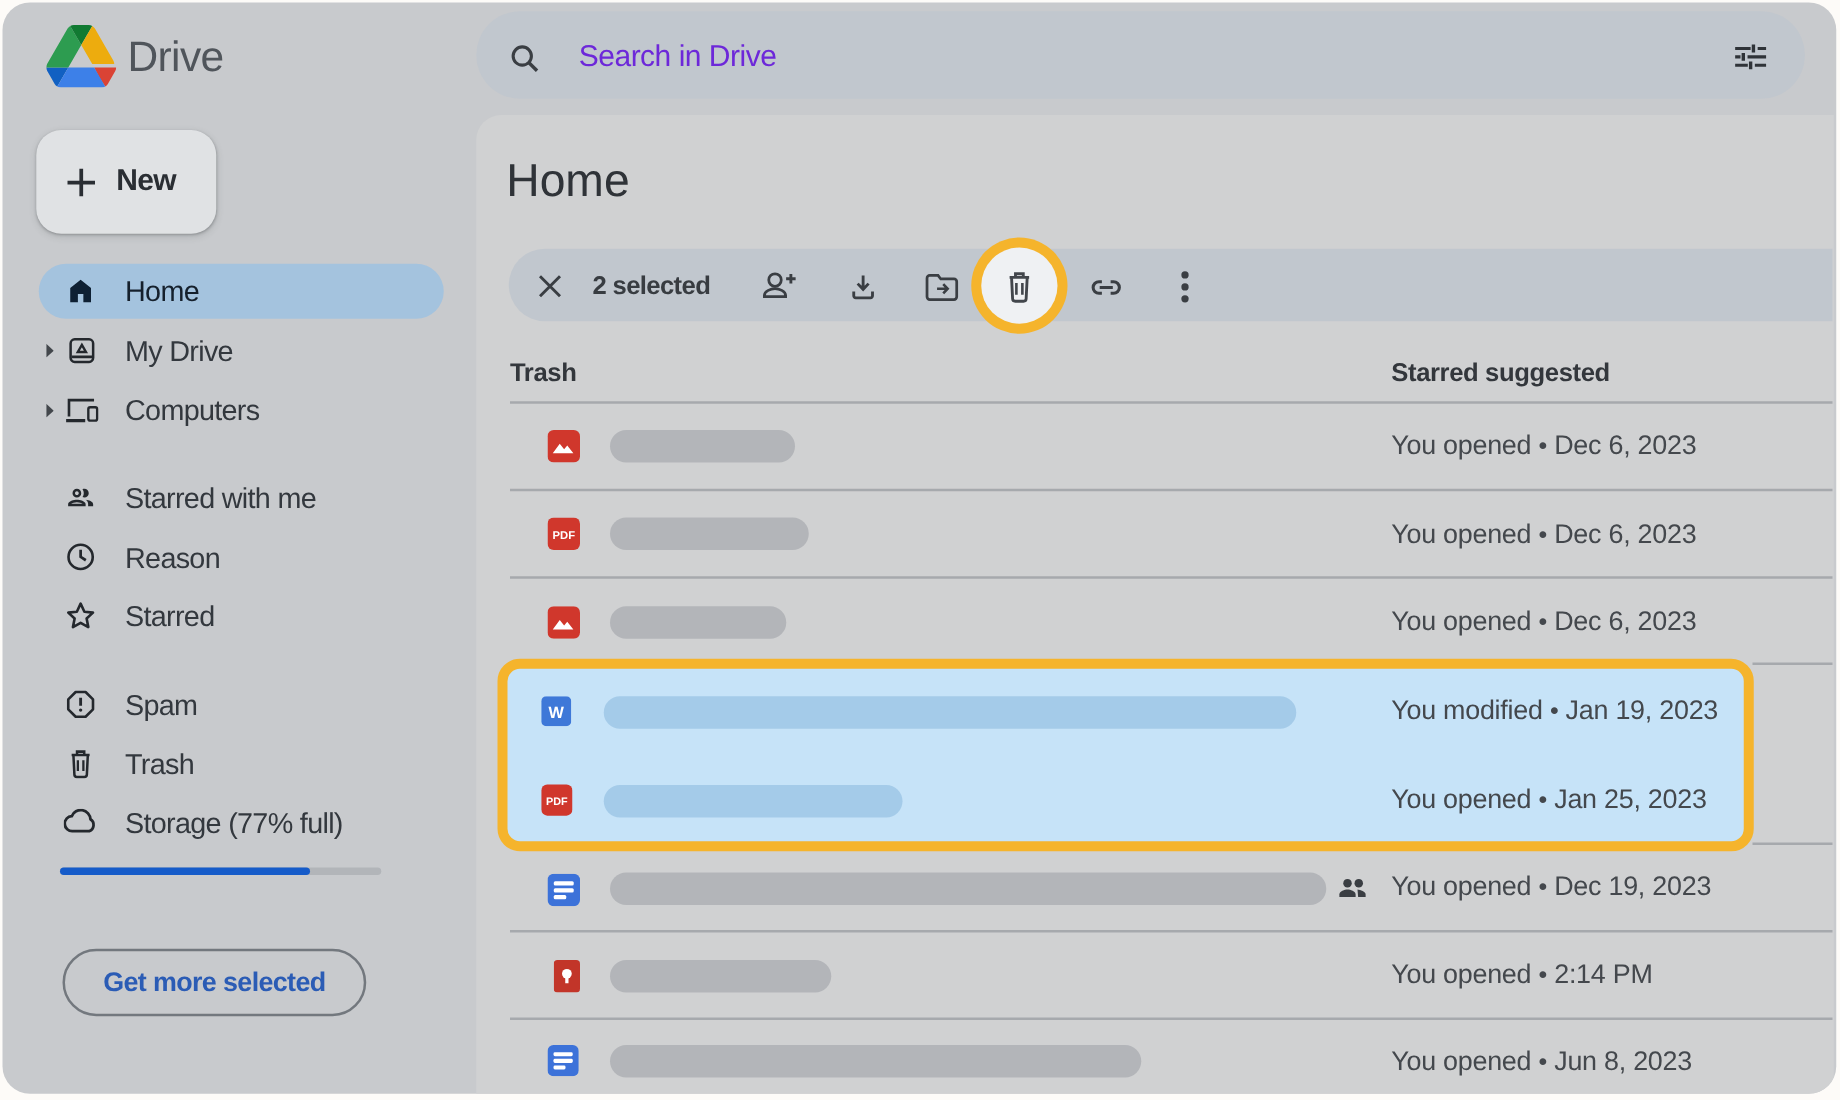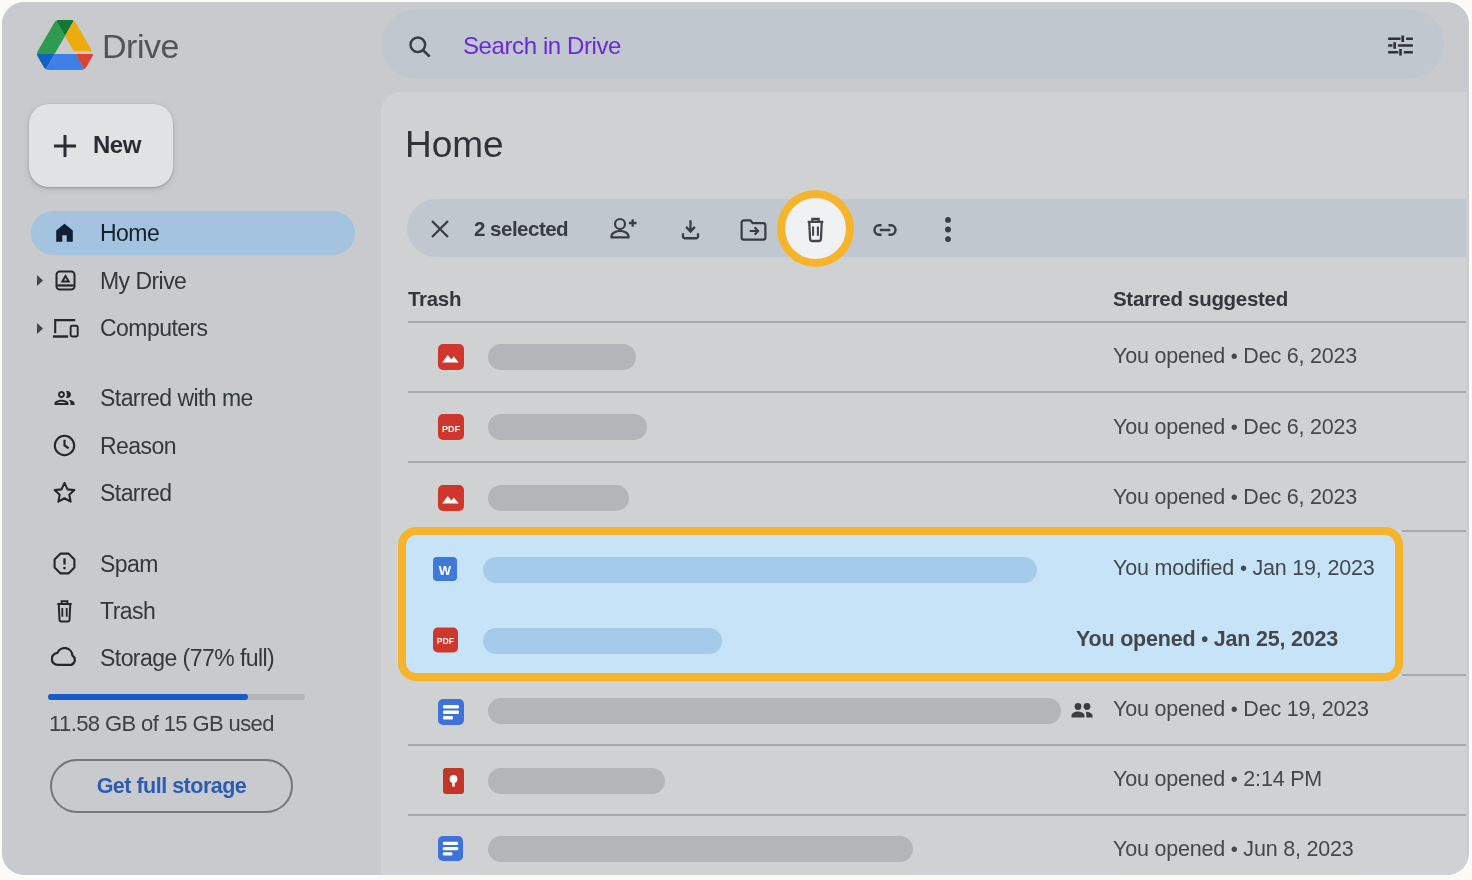--- a/index.html
+++ b/index.html
@@ -90,23 +90,22 @@
       </svg>
   <div class="navlabel abs" style="left:100px;top:598px;">Trash</div>
 
   <svg class="abs" style="left:51px;top:647px;" width="27" height="20" viewBox="0 0 24 17" fill="none" stroke="#24282d" stroke-width="2">
         <path d="M6.3 15.5a5.3 5.3 0 01-.6-10.6A6.9 6.9 0 0119 7.1a4.7 4.7 0 01-.9 8.4z" stroke-linejoin="round"></path>
       </svg>
   <div class="navlabel abs" style="left:100px;top:645px;">Storage (77% full)</div>
 
   <div class="abs" style="left:48px;top:694px;width:257px;height:6px;border-radius:3px;background:#b2b5b9;"></div>
   <div class="abs" style="left:48px;top:694px;width:200px;height:6px;border-radius:3px;background:#155bc9;"></div>
-  <div class="abs" style="left:49px;top:710px;font-size:22px;line-height:27px;letter-spacing:-0.6px;color:#3c4146;">11.58 GB of 15 GB used</div>
-
-  <div class="abs" style="left:50px;top:759px;width:239px;height:50px;border-radius:27px;border:2px solid #73787e;text-align:center;line-height:50px;font-size:21.5px;letter-spacing:-0.5px;font-weight:bold;color:#2b5cb5;">Get full storage</div>
+
+  <div class="abs" style="left:50px;top:759px;width:239px;height:50px;border-radius:27px;border:2px solid #73787e;text-align:center;line-height:50px;font-size:21.5px;letter-spacing:-0.5px;font-weight:bold;color:#2b5cb5;">Get more selected</div>
 
   <div class="abs" style="left:381px;top:9px;width:1063px;height:70px;border-radius:35px;background:#c1c7ce;"></div>
   <svg class="abs" style="left:406px;top:33px;" width="27" height="27" viewBox="0 0 24 24" fill="none" stroke="#3a3e43" stroke-width="2.2">
         <circle cx="10.5" cy="10.5" r="6.5"></circle>
         <path d="M15.3 15.3L21 21" stroke-width="2.4"></path>
       </svg>
   <div class="abs" style="left:463px;top:32px;font-size:24px;line-height:28px;letter-spacing:-0.4px;color:#6d28d9;">Search in Drive</div>
   <svg class="abs" style="left:1387px;top:32px;" width="27" height="27" viewBox="0 0 24 24" fill="none" stroke="#2f3338" stroke-width="2.2">
         <path d="M1 6h11M17 6H23M1 12h3.8M9.8 12h13.2M1 18h9M15 18h8"></path>
         <path d="M14 3.2v5.6M6.8 9.2v5.6M12 15.2v5.6" stroke-width="2.4"></path>
@@ -191,21 +190,21 @@
           <text x="12" y="17.5" font-size="13" font-weight="bold" fill="#fff" text-anchor="middle" font-family="Liberation Sans,sans-serif">W</text>
         </svg></div>
   <div class="bar" style="left:483px;top:557px;width:554px;background:#a4cbe9;"></div>
   <div class="reason abs" style="left:1113px;top:555px;">You modified <span style="font-size:20px;">•</span> Jan 19, 2023</div>
 
   <div class="ficon" style="left:433px;top:627px;"><svg width="25" height="26" viewBox="0 0 26 26">
           <rect width="26" height="26" rx="5" fill="#d0372c"></rect>
           <text x="13" y="17.5" font-size="9" font-weight="bold" fill="#fff" text-anchor="middle" font-family="Liberation Sans,sans-serif">PDF</text>
         </svg></div>
   <div class="bar" style="left:483px;top:628px;width:239px;background:#a4cbe9;"></div>
-  <div class="reason abs" style="left:1076px;top:626px;font-weight:bold;">You opened <span style="font-size:20px;">•</span> Jan 25, 2023</div>
+  <div class="reason abs" style="left:1113px;top:626px;">You opened <span style="font-size:20px;">•</span> Jan 25, 2023</div>
 
   <div class="ficon" style="left:438px;top:699px;"><svg width="26" height="26" viewBox="0 0 26 26">
           <rect width="26" height="26" rx="5" fill="#3c72d9"></rect>
           <rect x="5" y="6" width="16" height="3.4" rx="1.2" fill="#fff"></rect>
           <rect x="5" y="11.5" width="16" height="3.4" rx="1.2" fill="#fff"></rect>
           <rect x="5" y="17" width="10" height="3.4" rx="1.2" fill="#fff"></rect>
         </svg></div>
   <div class="bar" style="left:488px;top:698px;width:573px;"></div>
   <svg class="abs" style="left:1070px;top:701px;" width="24" height="20" viewBox="0 0 24 20" fill="#3a3e43">
         <circle cx="8" cy="5.5" r="3.4"></circle>

